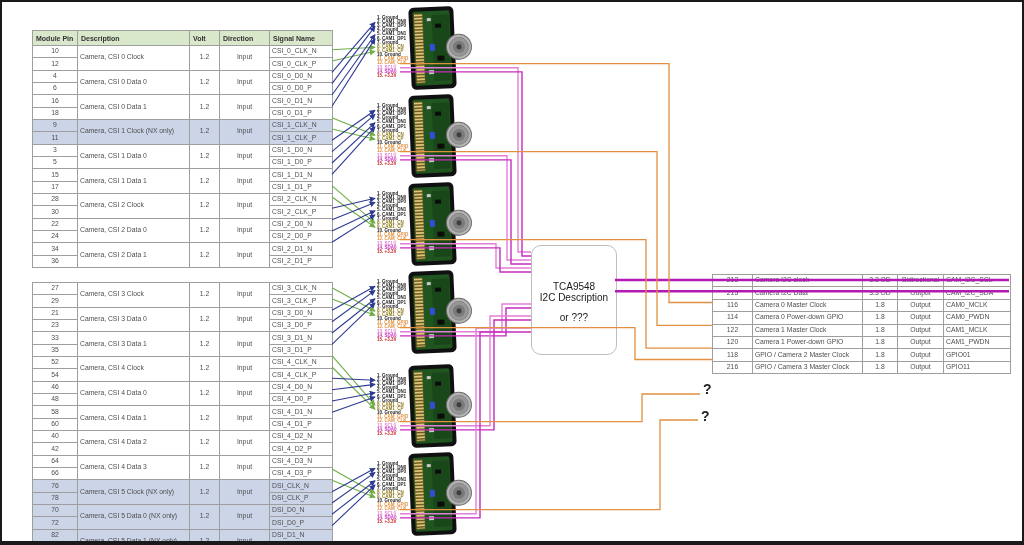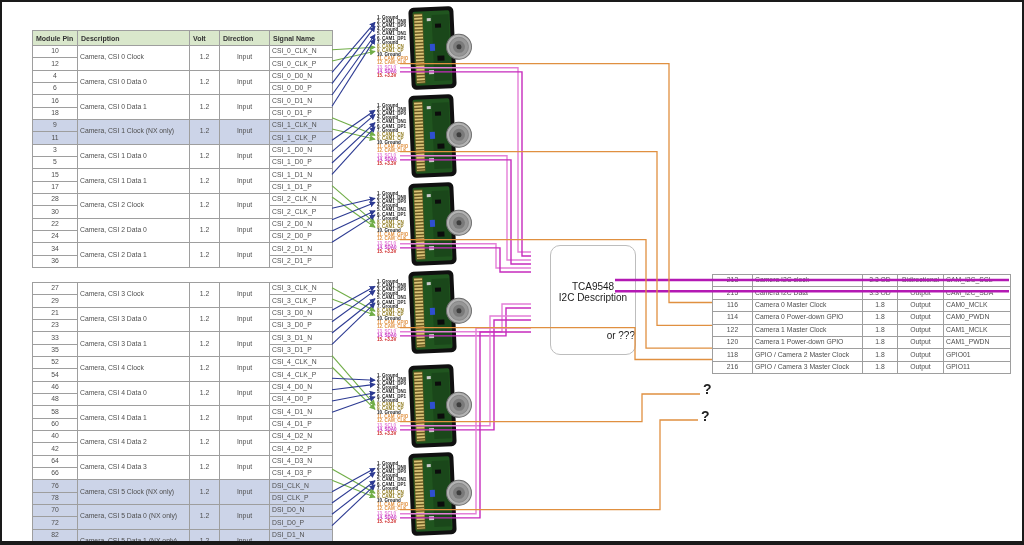--- a/index.html
+++ b/index.html
@@ -26,26 +26,26 @@
   td.c{text-align:center;}
   td.l{text-align:left;padding-left:3px;}
   tr.hl td{background:var(--highlight-bg);}
   
   .cam{position:absolute;left:374px;width:96px;height:84px;}
   .cam-labels{position:absolute;left:0;top:0;width:30px;height:84px;}
   .cam-pin{position:absolute;left:1px;font-size:4.5px;line-height:4.5px;white-space:nowrap;font-weight:bold;}
   .cam-svg{position:absolute;left:30px;top:0;}
   
   .muxbox{
-    position:absolute;left:548px;top:243px;width:84px;height:108px;
+    position:absolute;left:529px;top:243px;width:84px;height:108px;
     background:#fff;border:1.5px solid #bdbdbd;border-radius:10px;
     text-align:center;font-size:10px;color:#1a1a1a;z-index:3;
   }
   .muxbox .l1{margin-top:35px;}
-  .muxbox .l3{margin-top:27px;text-align:right;}
+  .muxbox .l3{margin-top:9px;}
   
   .qmark{position:absolute;font-size:14px;font-weight:bold;color:#222;z-index:6;}
   
   svg.wires{position:absolute;left:0;top:0;z-index:5;pointer-events:none;}
   .wn,.wg,.wp1,.wp2,.wv,.wo{fill:none;stroke-width:1.1;stroke-linejoin:miter;}
   .wn{stroke:var(--wire-data);}
   .wg{stroke:var(--wire-clock);}
   .wp1{stroke:var(--wire-scl);stroke-width:1.4;}
   .wp2{stroke:var(--wire-sda);stroke-width:1.4;}
   .wv{stroke:var(--wire-bus);stroke-width:2.4;}

